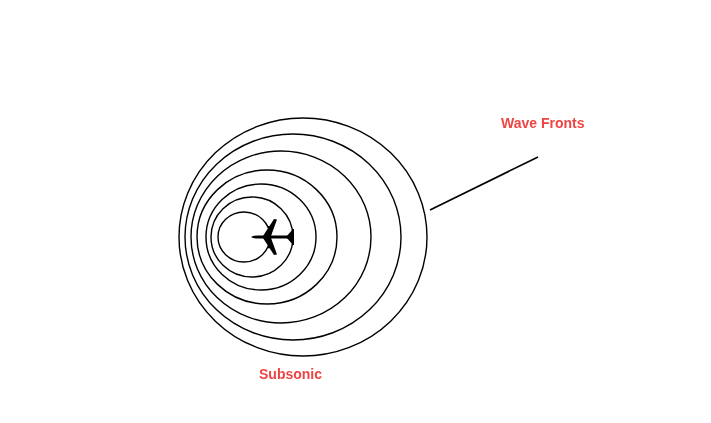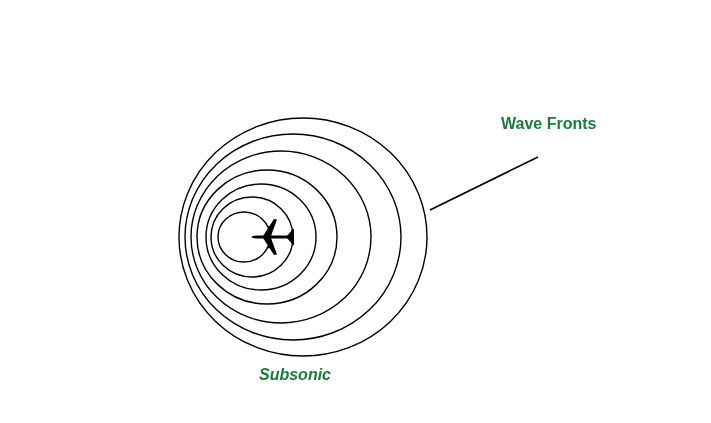--- a/index.html
+++ b/index.html
@@ -1,22 +1,22 @@
 <!DOCTYPE html>
 <html><head>
 <meta charset="utf-8">
 <style>
   html, body { margin: 0; padding: 0; background: #ffffff; }
   body { width: 711px; height: 423px; position: relative; overflow: hidden;
          font-family: "Liberation Sans", sans-serif; }
   svg.diagram { position: absolute; left: 0; top: 0; }
-  .label { position: absolute; font-weight: bold; font-size: 16px; color: #15803d; white-space: nowrap;
+  .label { position: absolute; font-weight: bold; font-size: 14px; color: #ef4444; white-space: nowrap;
            font-family: "Liberation Sans", sans-serif; }
   #wave-label { left: 501px; top: 115px; }
-  #subsonic-label { left: 259px; top: 366px; font-style: italic; }
+  #subsonic-label { left: 259px; top: 366px; }
 </style>
 </head>
 <body>
 
 <svg class="diagram" width="711" height="423" viewBox="0 0 711 423" xmlns="http://www.w3.org/2000/svg">
   <g id="circles" fill="none" stroke="#000" stroke-width="1.4">
       <ellipse cx="244" cy="237" rx="26" ry="25"></ellipse>
       <ellipse cx="252" cy="237" rx="41" ry="40"></ellipse>
       <ellipse cx="261" cy="237" rx="55" ry="53"></ellipse>
       <ellipse cx="267" cy="237" rx="70" ry="67"></ellipse>

